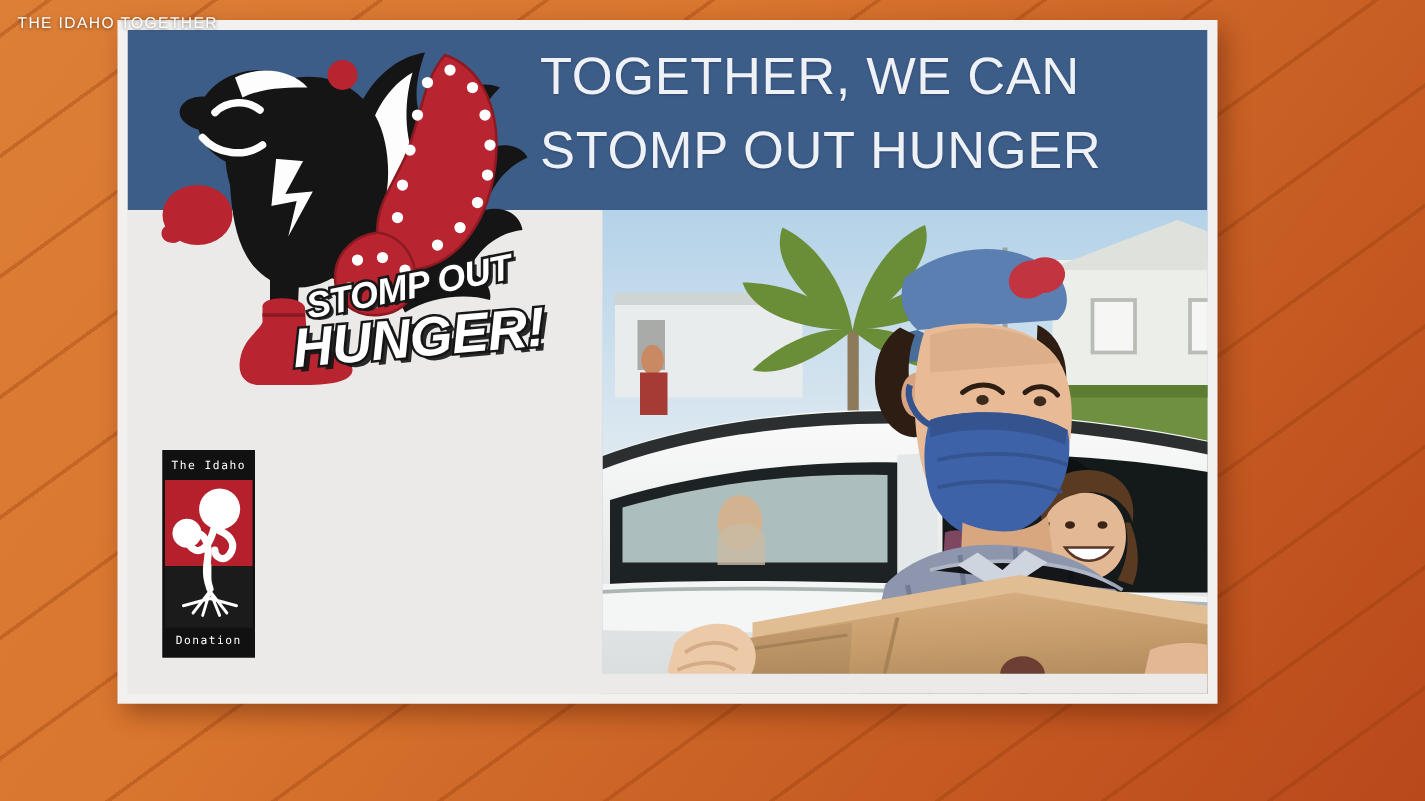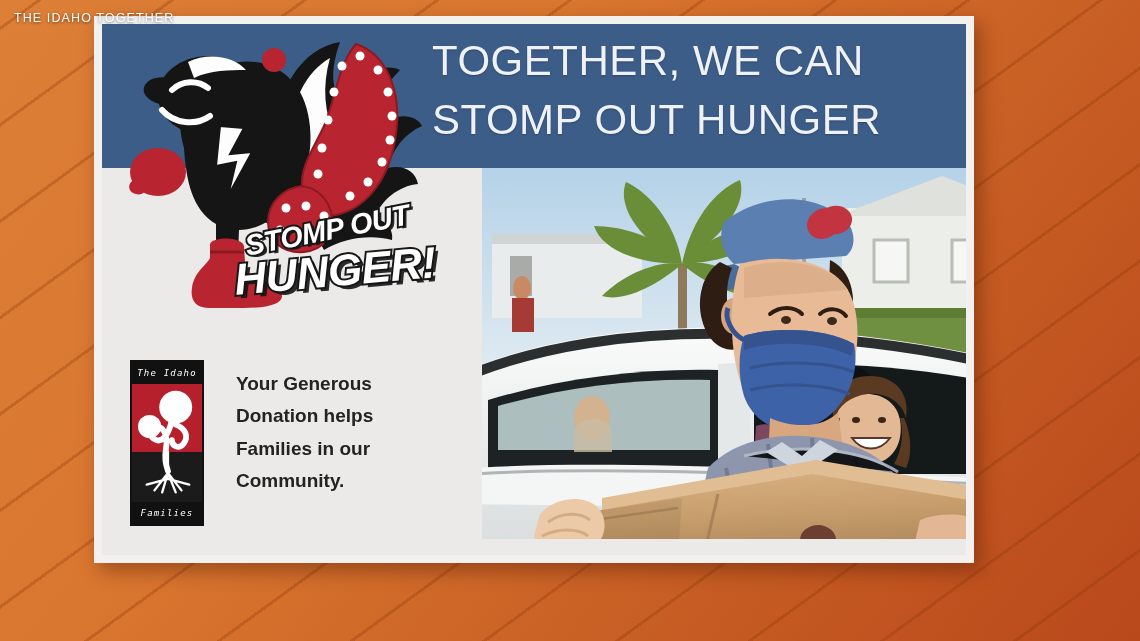--- a/index.html
+++ b/index.html
@@ -128,21 +128,20 @@
     display: flex;
     align-items: flex-start;
     gap: 32px;
   }
   #fb-logo {
     width: 74px; height: 166px;
     border: 2px solid #111;
     display: flex; flex-direction: column;
     flex: none;
     background: #1b1b1b;
-    font-style: italic;
   }
   .fb-cap {
     height: 22px;
     background: #111;
     color: #fff;
     font-family: "DejaVu Sans Mono", monospace;
     font-size: 9px;
     letter-spacing: 1.2px;
     display: flex; align-items: center; justify-content: center;
     flex: none;
@@ -290,27 +289,23 @@
               <circle cx="17" cy="44" r="12" fill="#ffffff"></circle>
 
               <path d="M40 38 C 36 54, 30 60, 24 58 C 16 55, 16 44, 24 44
                        C 32 44, 36 54, 34 66 C 32 78, 34 84, 36 90" stroke="#ffffff" stroke-width="6" fill="none" stroke-linecap="round"></path>
               <path d="M44 42 C 54 46, 58 54, 52 62 C 47 68, 40 64, 40 58" stroke="#ffffff" stroke-width="6" fill="none" stroke-linecap="round"></path>
 
               <path d="M36 70 L 36 92 M36 92 L 22 110 M36 92 L 50 110
                        M36 92 L 30 112 M36 92 L 44 112 M36 98 L 14 104 M36 98 L 58 104" stroke="#ffffff" stroke-width="2.4" fill="none" stroke-linecap="round"></path>
             </svg>
           </div>
-          <div class="fb-cap">Families</div>
+          <div class="fb-cap">Donation</div>
         </div>
 
-        <div id="donation-copy">Your Generous
-Donation helps
-Families in our
-Community.</div>
       </div>
 
       <div id="photo">
         <svg viewBox="0 0 560 387" xmlns="http://www.w3.org/2000/svg" preserveAspectRatio="xMidYMid slice">
           <defs>
             <linearGradient id="sky" x1="0" y1="0" x2="0" y2="1">
               <stop offset="0%" stop-color="#b4d2e8"></stop>
               <stop offset="100%" stop-color="#dfeaf1"></stop>
             </linearGradient>
             <linearGradient id="boxg" x1="0" y1="0" x2="0.3" y2="1">

